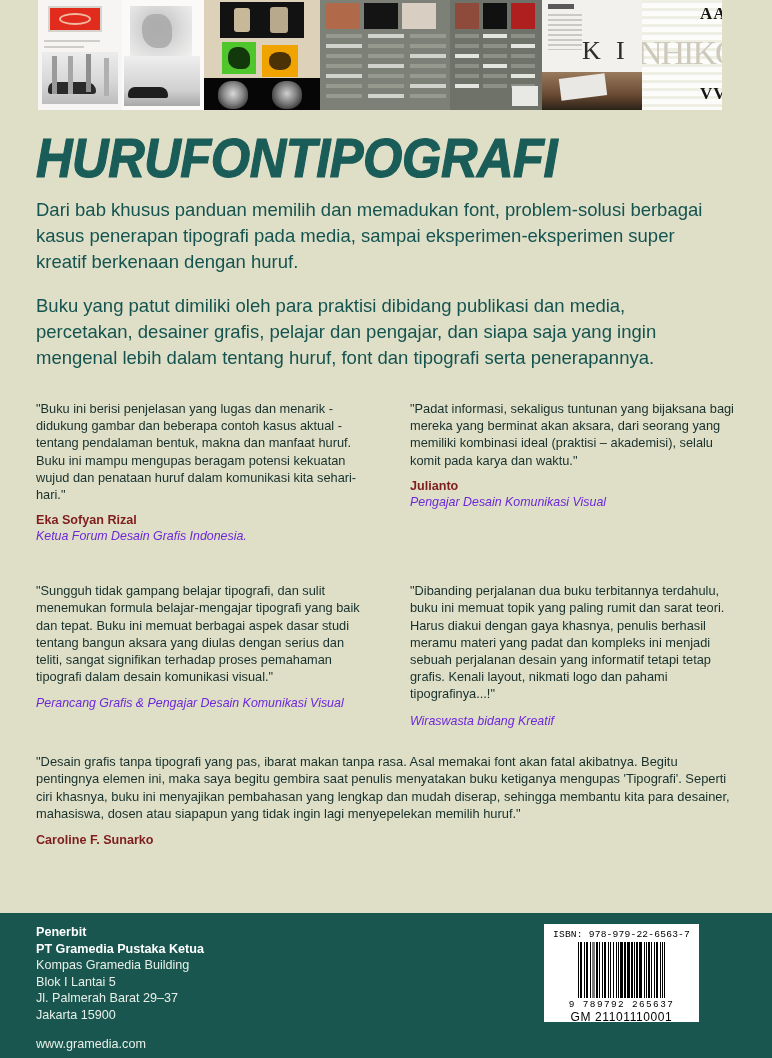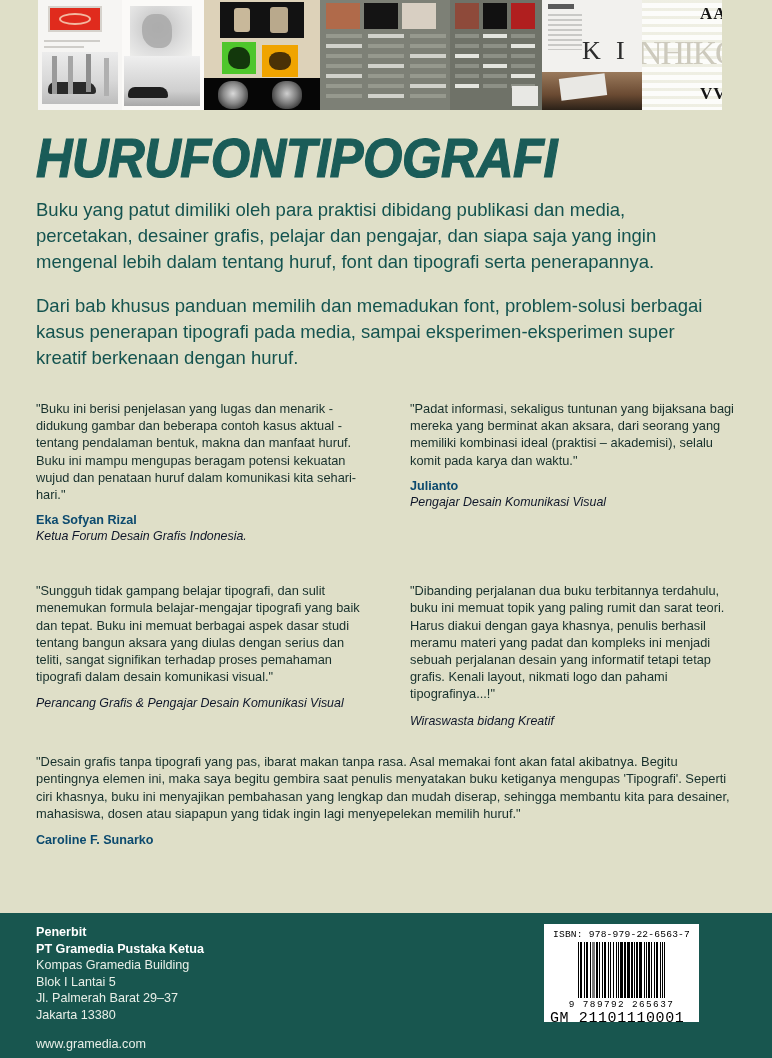--- a/index.html
+++ b/index.html
@@ -259,29 +259,29 @@
   .quote-col { width: 326px; }
   .quote-col.full { width: 700px; }
   .quote-text {
     color: #17302c;
     font-size: 12.8px;
     line-height: 17.2px;
     margin: 0 0 10px 0;
     font-family: "Liberation Sans", sans-serif;
   }
   .quote-name {
-    color: #0c4a6e;
+    color: #7f1d1d;
     font-weight: 700;
     font-size: 12.6px;
     line-height: 15px;
     margin: 0;
     font-family: "Liberation Sans", sans-serif;
   }
   .quote-role {
-    color: #0f172a;
+    color: #6d28d9;
     font-style: italic;
     font-size: 12.4px;
     line-height: 16px;
     margin: 0;
     font-family: "Liberation Sans", sans-serif;
   }
   .quote-wide .quote-text {
     font-size: 12.9px;
     line-height: 17.6px;
   }
@@ -340,25 +340,25 @@
   .bar.g { background: #7a7a7a; }
   .digits {
     font-family: "Liberation Mono", monospace;
     font-size: 9.4px;
     letter-spacing: 1.4px;
     color: #000;
     text-align: center;
     margin: 1px 0 0 0;
   }
   .gmline {
-    font-family: Liberation Mono, monospace;
-    font-size: 15px;
+    font-family: Liberation Sans, sans-serif;
+    font-size: 12px;
     letter-spacing: 0.6px;
     color: #000;
-    text-align: left;
+    text-align: center;
     margin: 0;
   }
 </style>
 </head>
 <body>
 
 <div class="page">
 
   <div class="collage">
 
@@ -469,22 +469,22 @@
       </div>
       <div class="vrow">VVVVVV</div>
 
     </div>
 
   </div>
 
   <div class="title">HURUFONTIPOGRAFI</div>
 
   <div class="intro">
+    <p>Dari bab khusus panduan memilih dan memadukan font, problem-solusi berbagai kasus penerapan tipografi pada media, sampai eksperimen-eksperimen super kreatif berkenaan dengan huruf.</p>
     <p>Buku yang patut dimiliki oleh para praktisi dibidang publikasi dan media, percetakan, desainer grafis, pelajar dan pengajar, dan siapa saja yang ingin mengenal lebih dalam tentang huruf, font dan tipografi serta penerapannya.</p>
-    <p>Dari bab khusus panduan memilih dan memadukan font, problem-solusi berbagai kasus penerapan tipografi pada media, sampai eksperimen-eksperimen super kreatif berkenaan dengan huruf.</p>
   </div>
 
   <div class="quotes">
 
     <div class="quote-row">
       <div class="quote-col">
         <p class="quote-text">"Buku ini berisi penjelasan yang lugas dan menarik - didukung gambar dan beberapa contoh kasus aktual - tentang pendalaman bentuk, makna dan manfaat huruf. Buku ini mampu mengupas beragam potensi kekuatan wujud dan penataan huruf dalam komunikasi kita sehari-hari."</p>
         <p class="quote-name">Eka Sofyan Rizal</p>
         <p class="quote-role">Ketua Forum Desain Grafis Indonesia.</p>
       </div>
@@ -516,21 +516,21 @@
   </div>
 
   <div class="footer">
 
     <div class="publisher">
       <div class="b">Penerbit</div>
       <div class="b">PT Gramedia Pustaka Ketua</div>
       <div>Kompas Gramedia Building</div>
       <div>Blok I Lantai 5</div>
       <div>Jl. Palmerah Barat 29–37</div>
-      <div>Jakarta 13380</div>
+      <div>Jakarta 15900</div>
       <span class="web">www.gramedia.com</span>
     </div>
 
     <div class="barcode-card">
       <div class="isbn-line">ISBN: 978-979-22-6563-7</div>
       <div class="bars">
           <div class="bar" style="width: 1px;"></div>
           <div class="bar sp" style="width: 1px;"></div>
           <div class="bar" style="width: 1px;"></div>
           <div class="bar" style="width: 1px;"></div>

